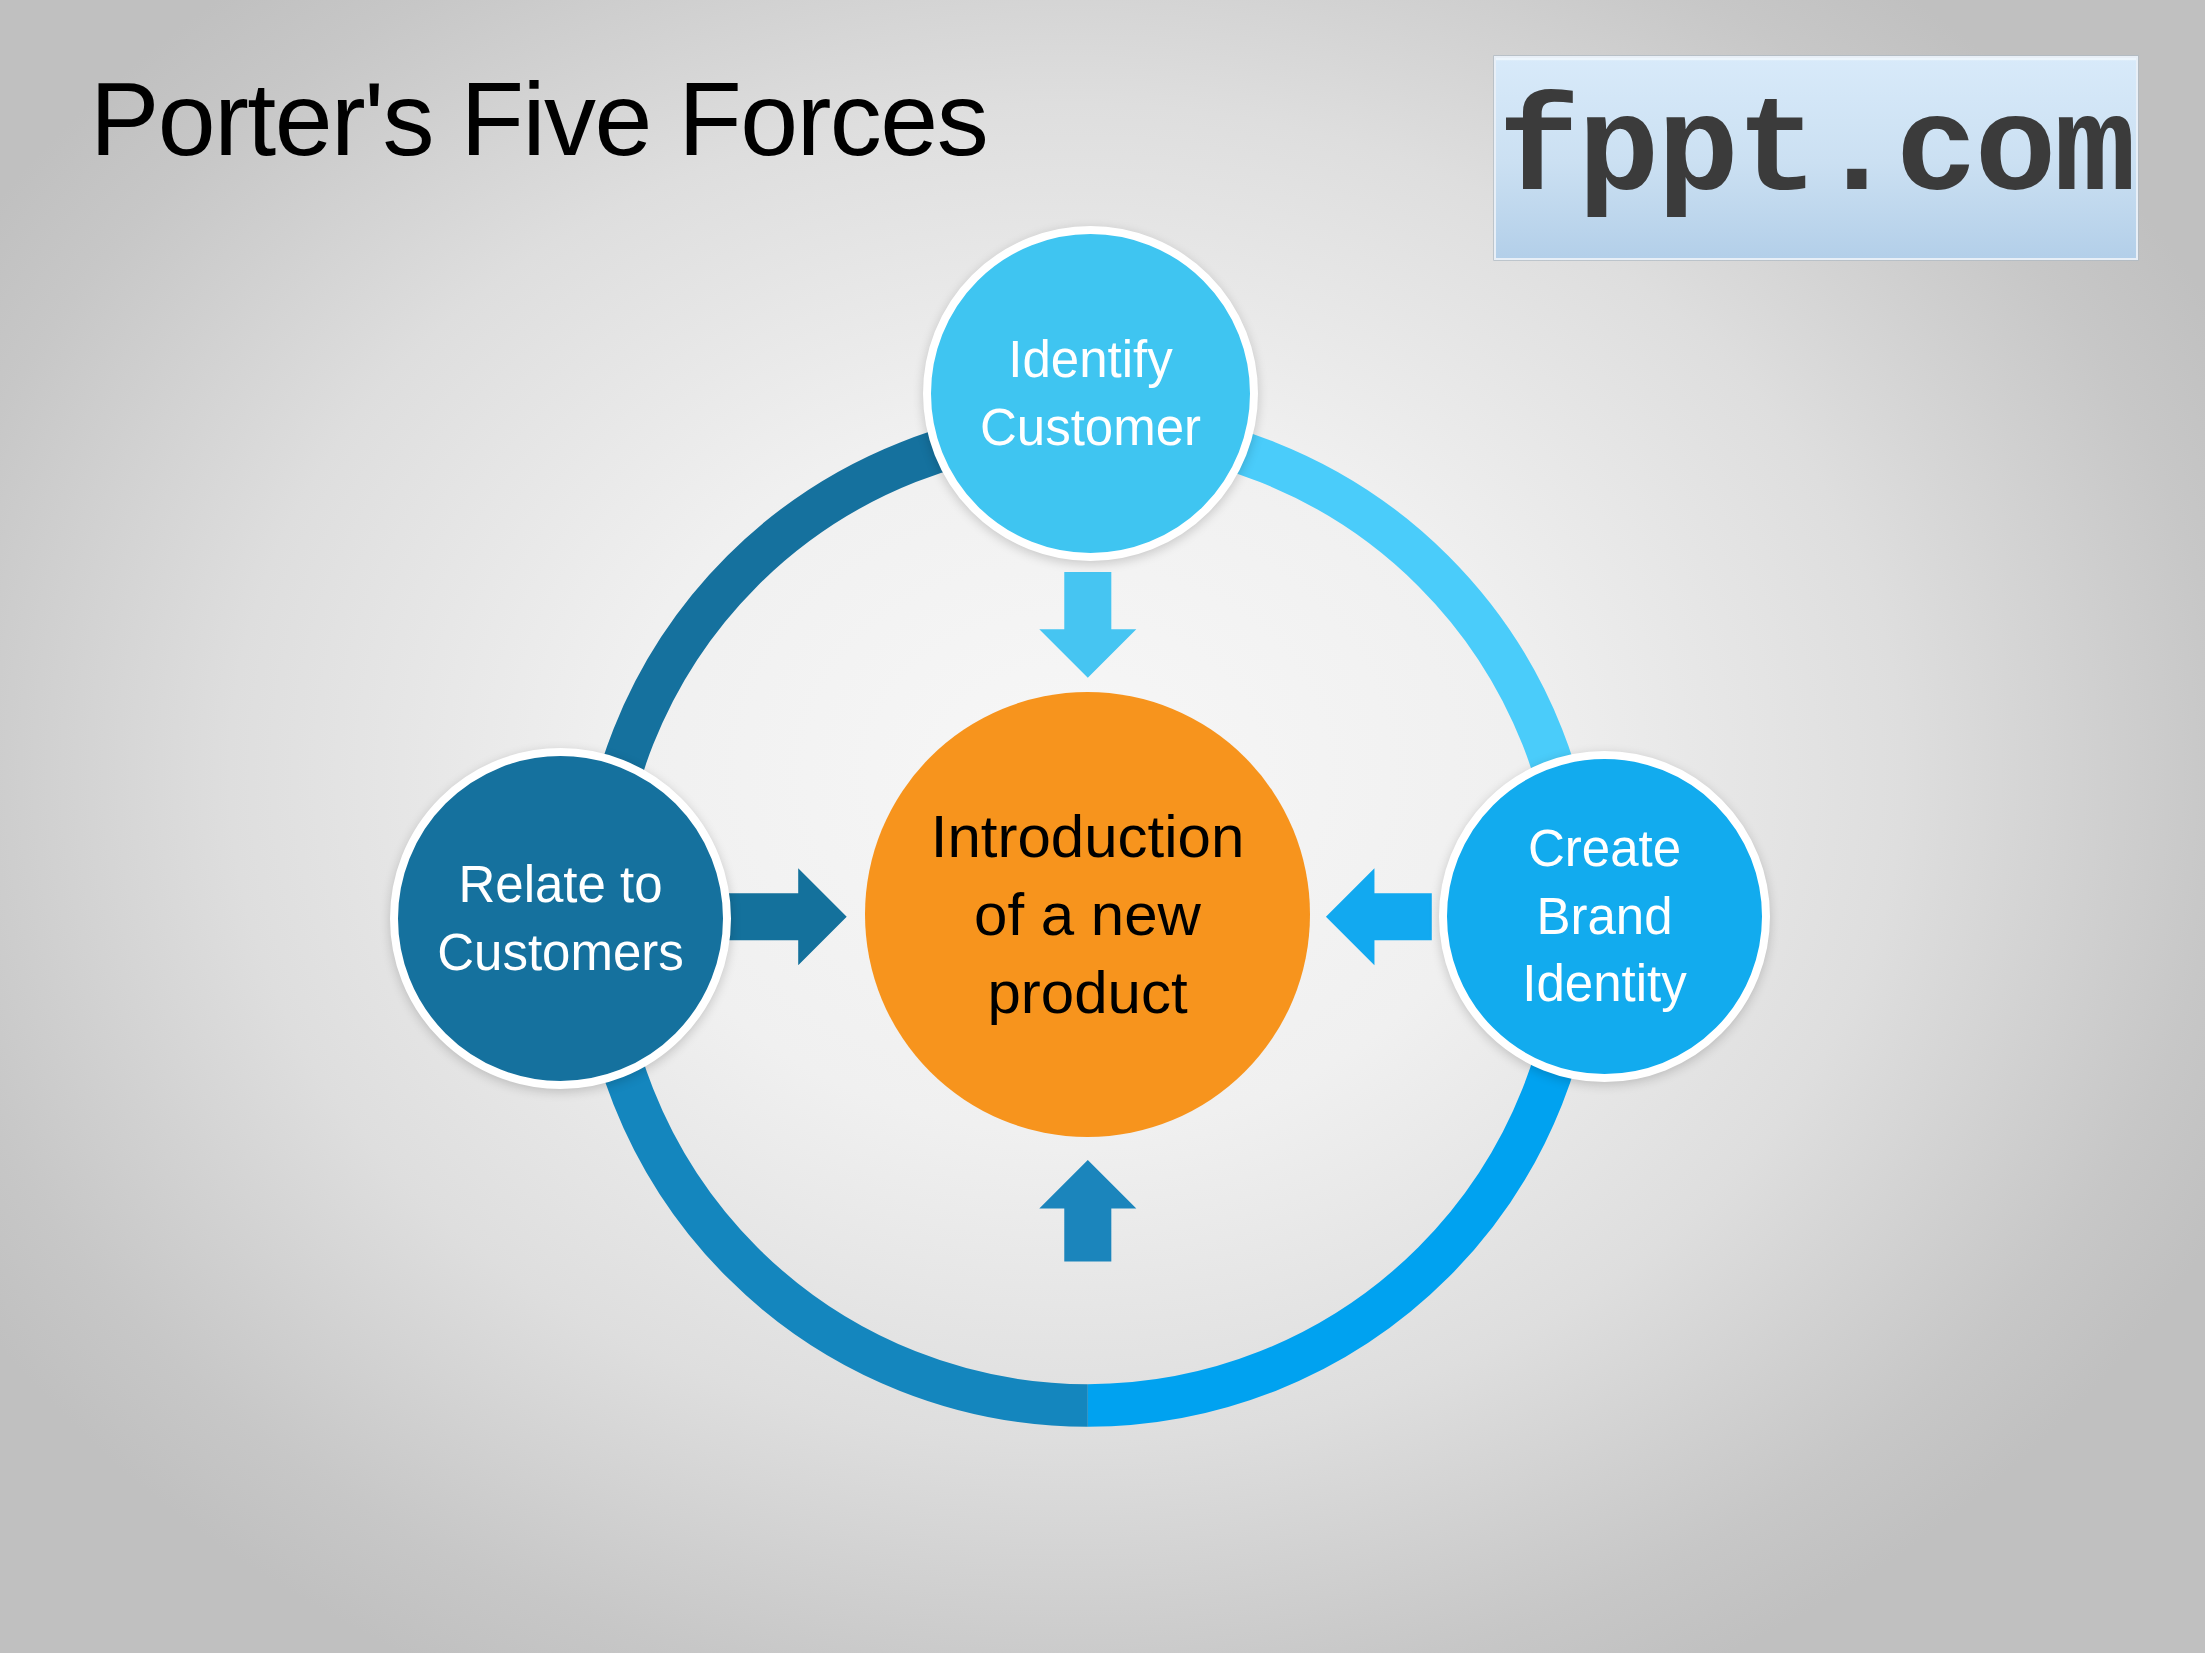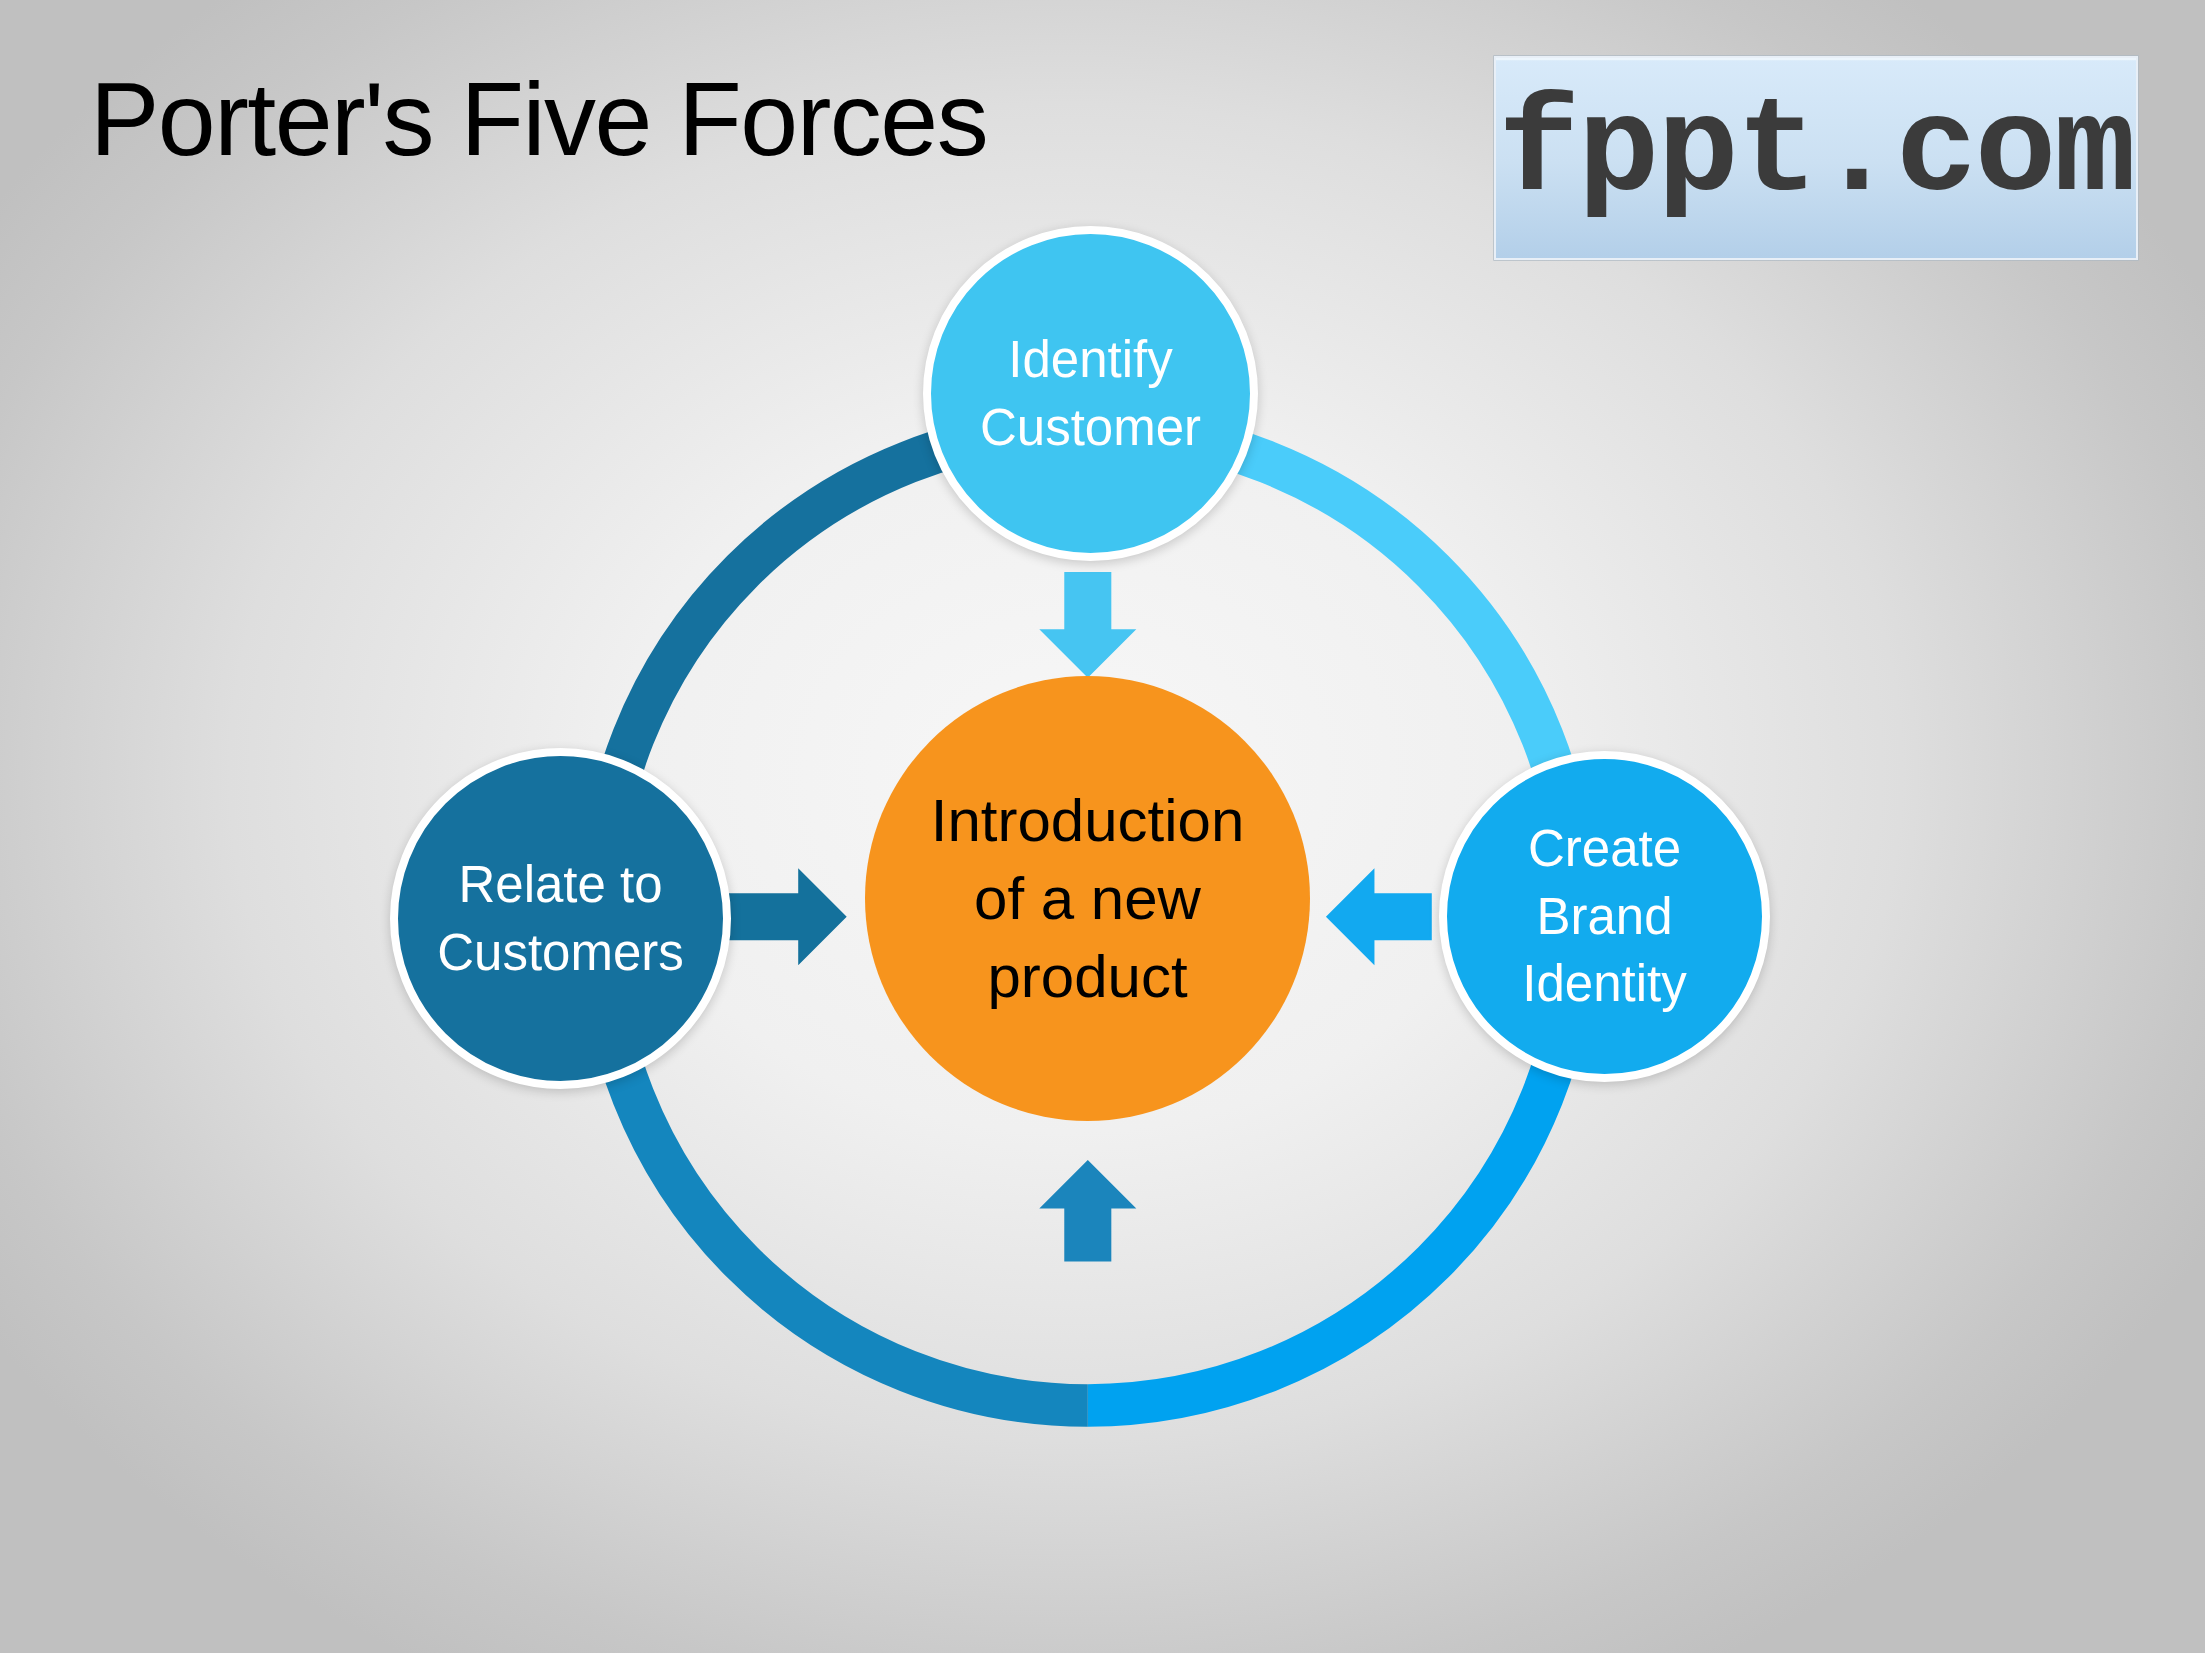--- a/index.html
+++ b/index.html
@@ -76,21 +76,21 @@
   .node-label {
     font-size: 51px;
     line-height: 1.33;
     color: #ffffff;
     white-space: pre-line;
   }
   .node-top    { left: 923px; top: 226px;  width: 335px; height: 335px; }
   .node-left   { left: 390px;  top: 748px; width: 341px; height: 341px; align-items: center; }
   .node-right  { left: 1439px; top: 751px; width: 331px; height: 331px; }
   .node-bottom { left: 917px; top: 1272px; width: 341px; height: 341px; }
-  .node-center { left: 865px; top: 676px;  width: 445px; height: 445px; }
+  .node-center { left: 865px; top: 692px;  width: 445px; height: 445px; }
   .center-label {
     font-size: 60px;
     line-height: 1.3;
     color: #000000;
     white-space: pre-line;
   }
 </style>
 </head>
 <body>
 

